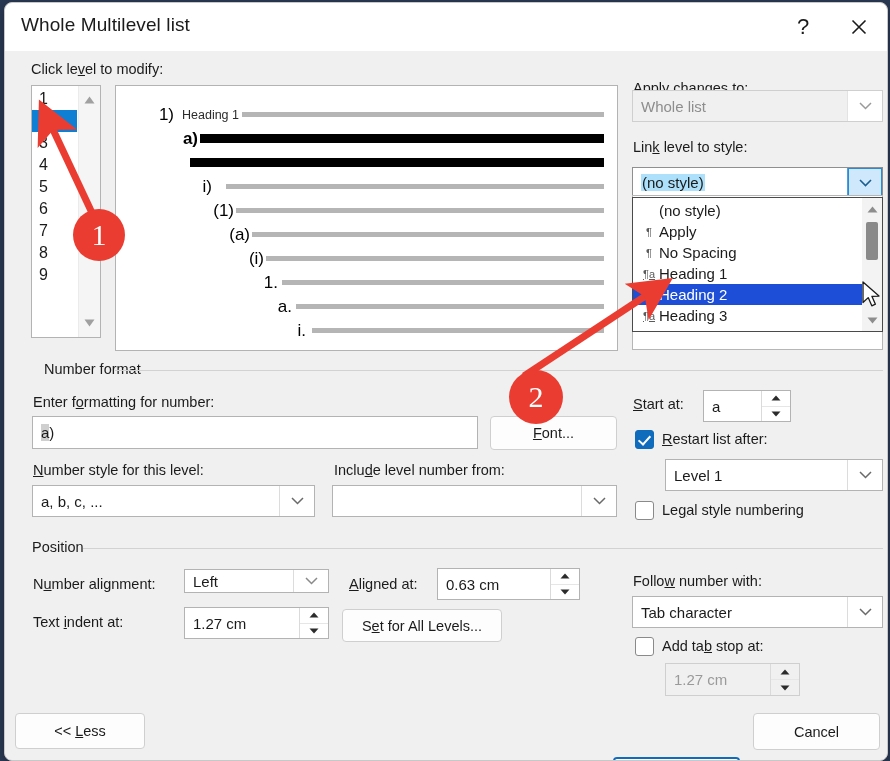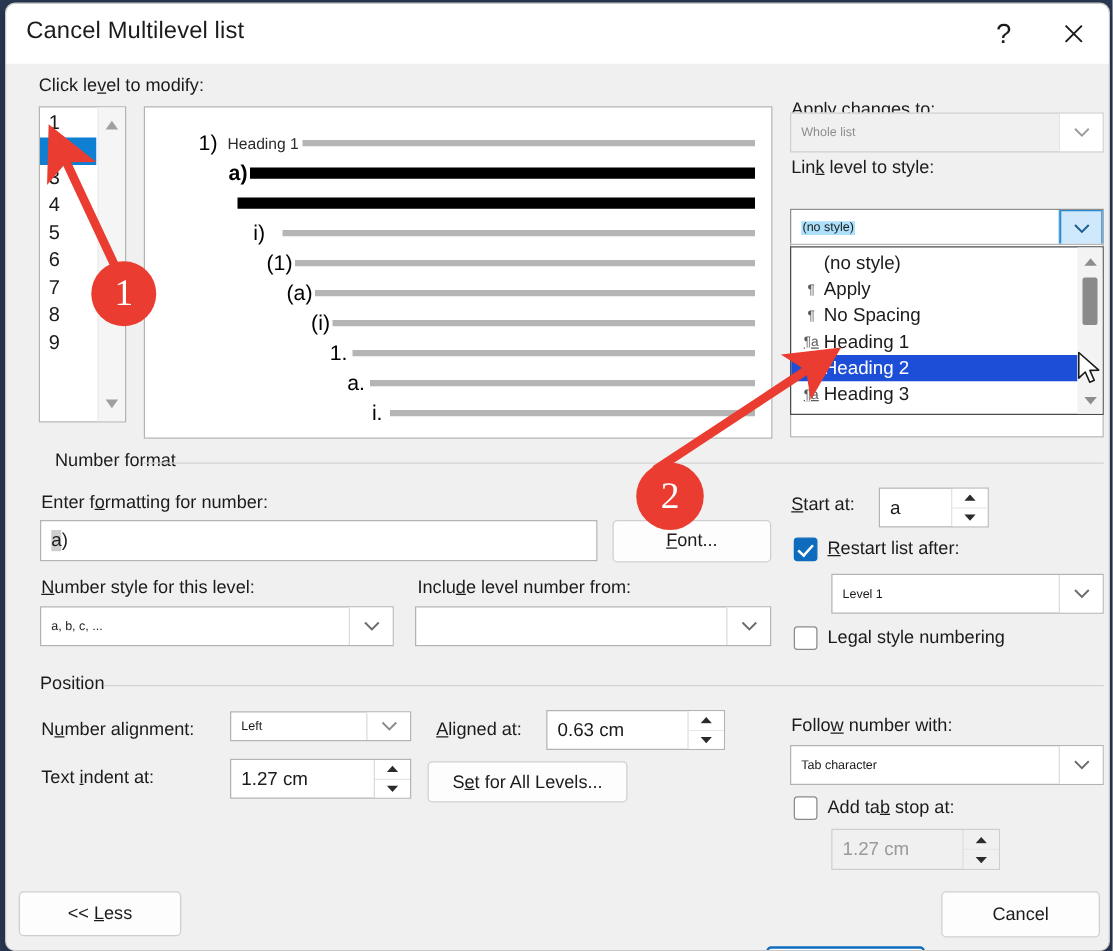--- a/index.html
+++ b/index.html
@@ -45,21 +45,21 @@
 
   .tbox{
     position:absolute;background:#fff;border:1px solid #b3b3b3;
     box-sizing:border-box;font-size:15px;color:#1b1b1b;
     display:flex;align-items:center;padding-left:8px;
   }
 
   .combo{
     position:absolute;background:#fff;border:1px solid #b3b3b3;
     box-sizing:border-box;display:flex;align-items:center;
-    font-size:10px;color:#1b1b1b;
+    font-size:15px;color:#1b1b1b;
   }
   .combo .ctext{padding-left:8px;flex:1;white-space:nowrap;overflow:hidden;}
   .combo .carrow{
     width:34px;height:100%;border-left:1px solid #dcdcdc;
     display:flex;align-items:center;justify-content:center;background:#fff;
   }
   .combo.disabled{background:#f0f0f0;border-color:#cfcfcf;color:#8d8d8d;}
   .combo.disabled .carrow{background:#fff;border-left:1px solid #e3e3e3;}
   .chev{display:block;}
 
@@ -145,21 +145,21 @@
     color:#fff;font-size:30px;font-weight:400;
     font-family:"Liberation Serif", serif;
   }
 </style>
 </head>
 <body>
 
 <div id="dialog">
 
   <div id="titlebar">
-    <div id="title-text">Cancel Multilevel list</div>
+    <div id="title-text">Whole Multilevel list</div>
     <div class="tbbtn" id="help-btn">?</div>
     <div class="tbbtn" id="close-btn">
       <svg width="16" height="16" viewBox="0 0 16 16">
           <path d="M1.5 1.5 L14.5 14.5 M14.5 1.5 L1.5 14.5" stroke="#1b1b1b" stroke-width="1.6" fill="none"></path>
         </svg>
     </div>
   </div>
 
   <div class="lbl" style="left:26px;top:58px;">
     Click le<u>v</u>el to modify:
@@ -238,21 +238,21 @@
   <div class="lbl" style="left:628px;top:77px;">Apply changes to:</div>
   <div class="combo disabled" style="left:627px;top:87px;width:251px;height:32px;top:87px;">
     <div class="ctext">Whole list</div>
     <div class="carrow">
       <svg class="chev" width="13" height="8" viewBox="0 0 13 8">
           <path d="M1 1 L6.5 6.5 L12 1" stroke="#9a9a9a" stroke-width="1.5" fill="none"></path>
         </svg>
     </div>
   </div>
 
-  <div class="lbl" style="left:628px;top:123px;">
+  <div class="lbl" style="left:628px;top:136px;">
     Lin<u>k</u> level to style:
   </div>
 
   <div class="combo" style="left:627px;top:164px;width:251px;height:31px;border-color:#8f8f8f;">
     <div class="ctext">
       <span style="background:#ade0fb;color:#1b1b1b;padding:1px 1px;">(no style)</span>
     </div>
     <div class="carrow" style="background:#cfe8fb;border-left:1px solid #4a9fdc;box-shadow:inset 0 0 0 1px #2b8ad0;">
       <svg class="chev" width="13" height="8" viewBox="0 0 13 8">
           <path d="M1 1 L6.5 6.5 L12 1" stroke="#1b5f92" stroke-width="1.6" fill="none"></path>

